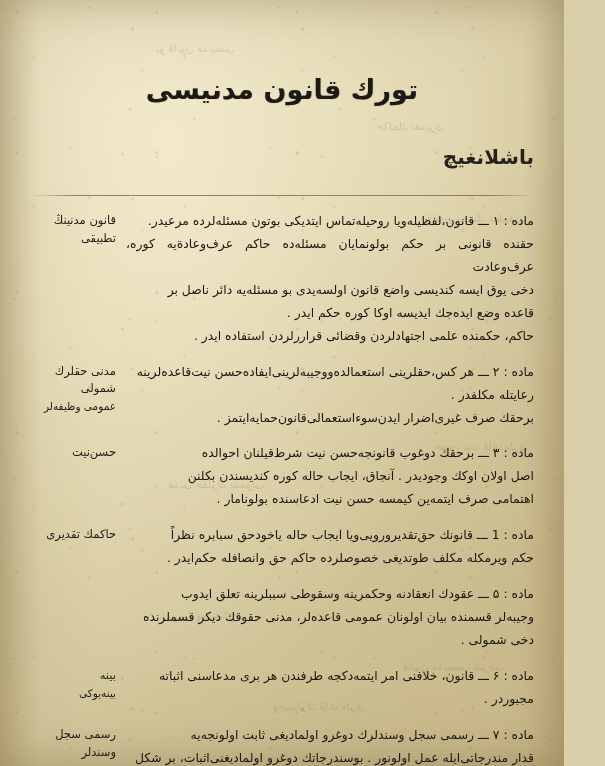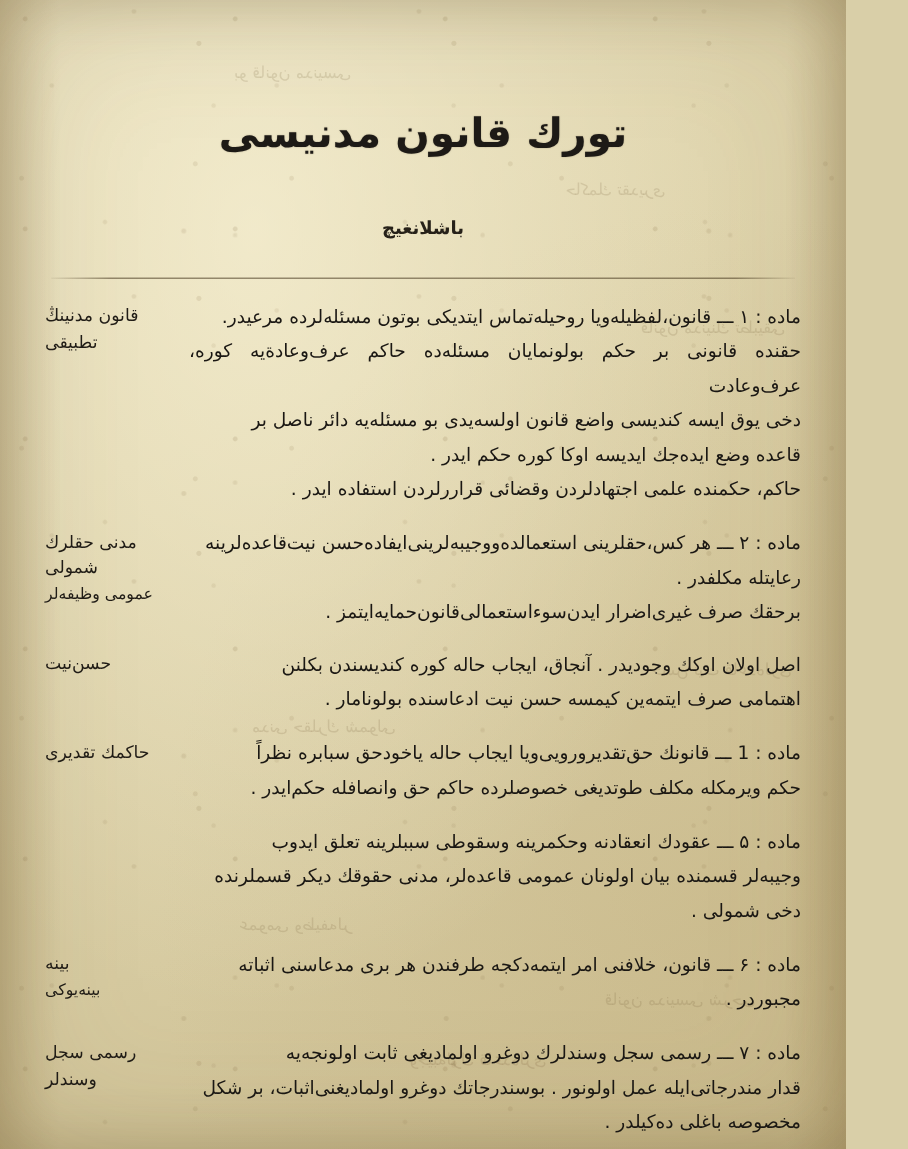--- a/index.html
+++ b/index.html
@@ -82,22 +82,22 @@
 
   .title {
     text-align: center;
     font-size: 27px;
     color: #1d1a16;
     letter-spacing: 1px;
     margin: 48px 0 0 0;
     text-shadow: 0 0 1px rgba(40,30,15,0.35);
   }
   .subtitle {
-    text-align: center;
-    font-size: 12px;
+    text-align: right;
+    font-size: 20px;
     color: #262119;
     margin: 40px 0 0 0;
   }
 
   .rule {
     height: 1px;
     background: linear-gradient(90deg,
        rgba(70,55,30,0.05), rgba(70,55,30,0.55) 8%,
        rgba(70,55,30,0.55) 92%, rgba(70,55,30,0.05));
     margin: 26px 4px 14px 4px;
@@ -106,21 +106,21 @@
   
   .article {
     display: flex;
     flex-direction: row;
     align-items: flex-start;
     margin: 0 0 13px 0;
     gap: 10px;
   }
   .side-head {
     flex: 0 0 86px;
-    text-align: left;
+    text-align: right;
     font-size: 11.5px;
     line-height: 1.55;
     color: #201c16;
     padding-top: 2px;
   }
   .side-head .sub {
     display: block;
     font-size: 10.5px;
   }
   .body {
@@ -176,20 +176,21 @@
         <p>برحقك صرف غیری‌اضرار ایدن‌سوء‌استعمالی‌قانون‌حمایه‌ایتمز .</p>
       </div>
       <div class="side-head">
         <span>مدنی حقلرك شمولی</span>
         <span class="sub">عمومی وظیفه‌لر</span>
       </div>
     </div>
 
     <div class="article">
       <div class="body">
+        <p>ماده : ۳ ـــ برحقك دوغوب قانونجه‌حسن نیت شرط‌قیلنان احوالده</p>
         <p>اصل اولان اوكك وجودیدر . آنجاق، ایجاب حاله كوره كندیسندن بكلنن</p>
         <p>اهتمامی صرف ایتمه‌ین كیمسه حسن نیت ادعاسنده بولونامار .</p>
       </div>
       <div class="side-head">
         <span>حسن‌نیت</span>
       </div>
     </div>
 
     <div class="article">
       <div class="body">

